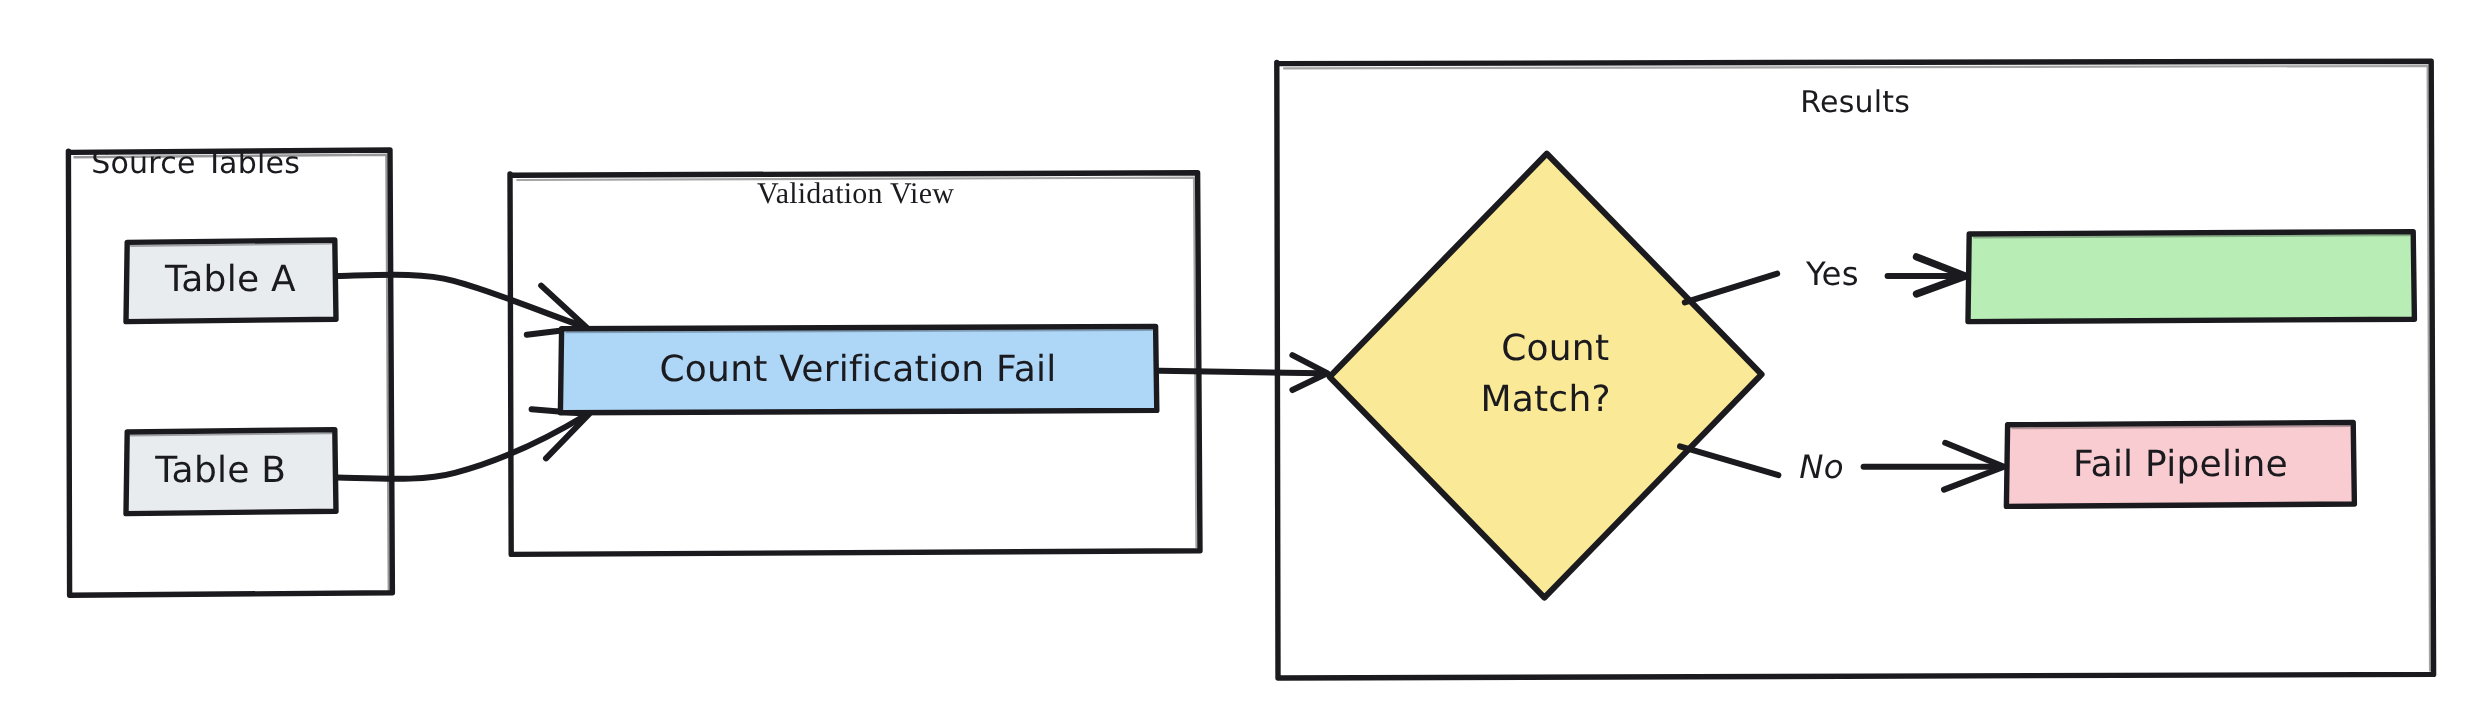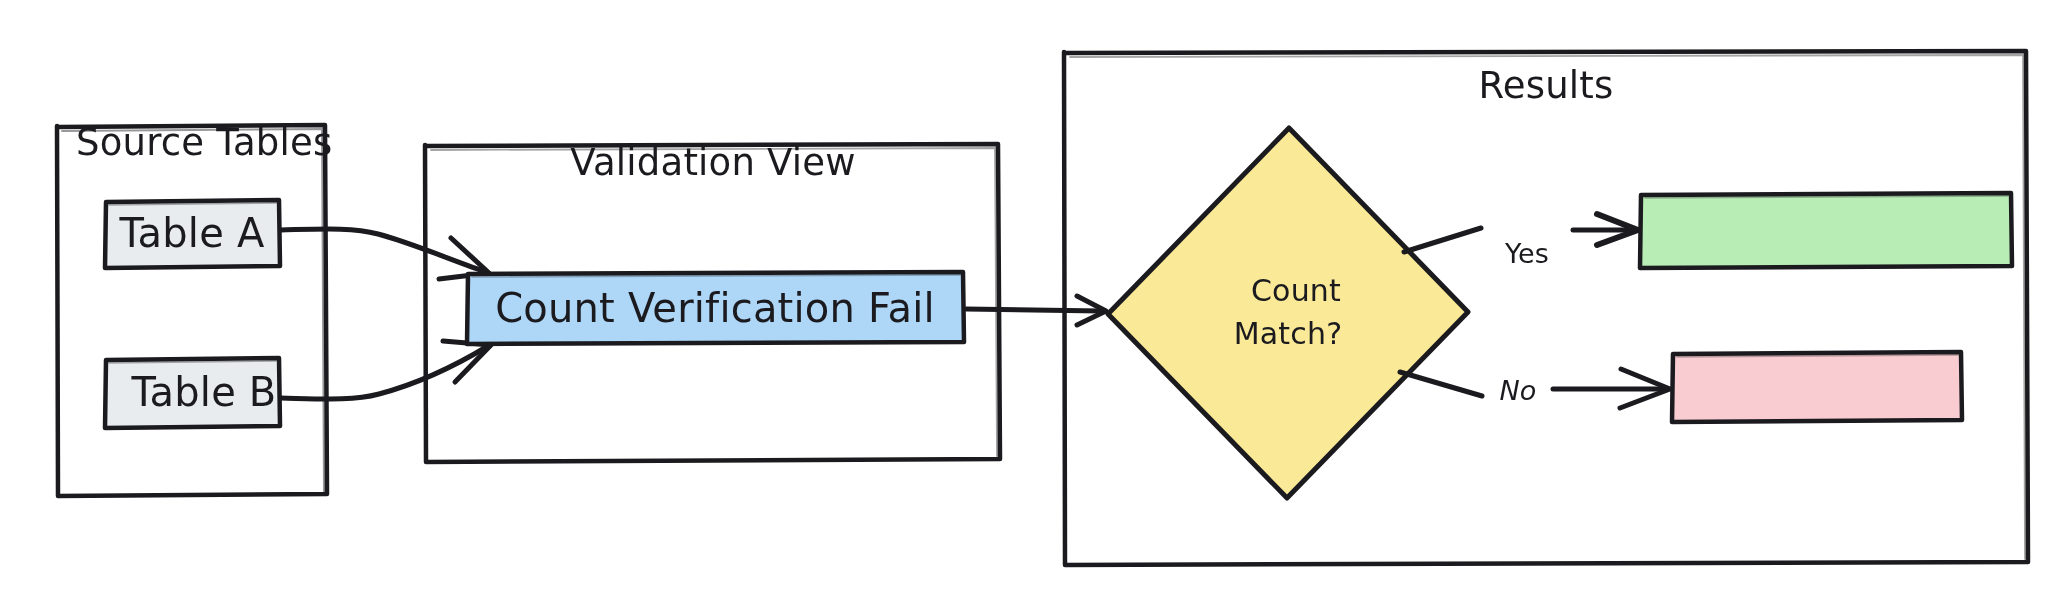--- a/index.html
+++ b/index.html
@@ -24,24 +24,24 @@
   }
   .lbl {
     position: absolute;
     font-family: "DejaVu Sans", sans-serif;
     color: #1b1b1f;
     white-space: nowrap;
     letter-spacing: 0.2px;
     pointer-events: none;
   }
   .group-title {
-    font-size: 37px;
+    font-size: 25px;
   }
   .node-label {
-    font-size: 40px;
+    font-size: 30px;
     text-align: right;
   }
   .edge-label {
     font-size: 27px;
   }
   .diamond-label {
     font-size: 30px;
     line-height: 1.42;
     text-align: center;
   }
@@ -122,33 +122,34 @@
 
     <g>
       <path d="M1673 354 L1961 352 L1962 420 L1672 422 Z" fill="#f8ccd0" stroke="#1b1b1f" stroke-width="4.5" stroke-linejoin="round"></path>
       <path d="M1677 357 L1958 355" fill="none" stroke="#1b1b1f" stroke-width="1.6" opacity="0.3" stroke-linecap="round"></path>
     </g>
 
   </svg>
 
   <div class="lbl group-title" style="left:76px; top:121px;">Source Tables</div>
 
-  <div class="lbl group-title ctr" style="left:713px; top:162px;">Validation View</div>
+  <div class="lbl group-title ctr" style="left:713px; top:162px;font-family:Liberation Serif, serif;">Validation View</div>
 
   <div class="lbl group-title ctr" style="left:1546px; top:85px;">Results</div>
 
   <div class="lbl node-label ctr" style="left:192px; top:233px;">Table A</div>
 
-  <div class="lbl node-label ctr" style="left:204px; top:392px;">Table B</div>
+  <div class="lbl node-label ctr" style="left:184px; top:392px;">Table B</div>
 
   <div class="lbl node-label ctr" style="left:715px; top:308px;">Count Verification Fail</div>
 
   <div class="lbl diamond-label ctr" style="left:1296px; top:291px;">Count</div>
 
   <div class="lbl diamond-label ctr" style="left:1288px; top:334px;">Match?</div>
 
-  <div class="lbl edge-label ctr" style="left:1527px; top:229px;margin-top:24px;">Yes</div>
+  <div class="lbl edge-label ctr" style="left:1527px; top:229px;">Yes</div>
 
   <div class="lbl edge-label ctr" style="left:1518px; top:390px;font-style:italic;">No</div>
 
 
+  <div class="lbl node-label ctr" style="left:1817px; top:387px;">Fail Pipeline</div>
 
 </div>
 
 </body></html>

